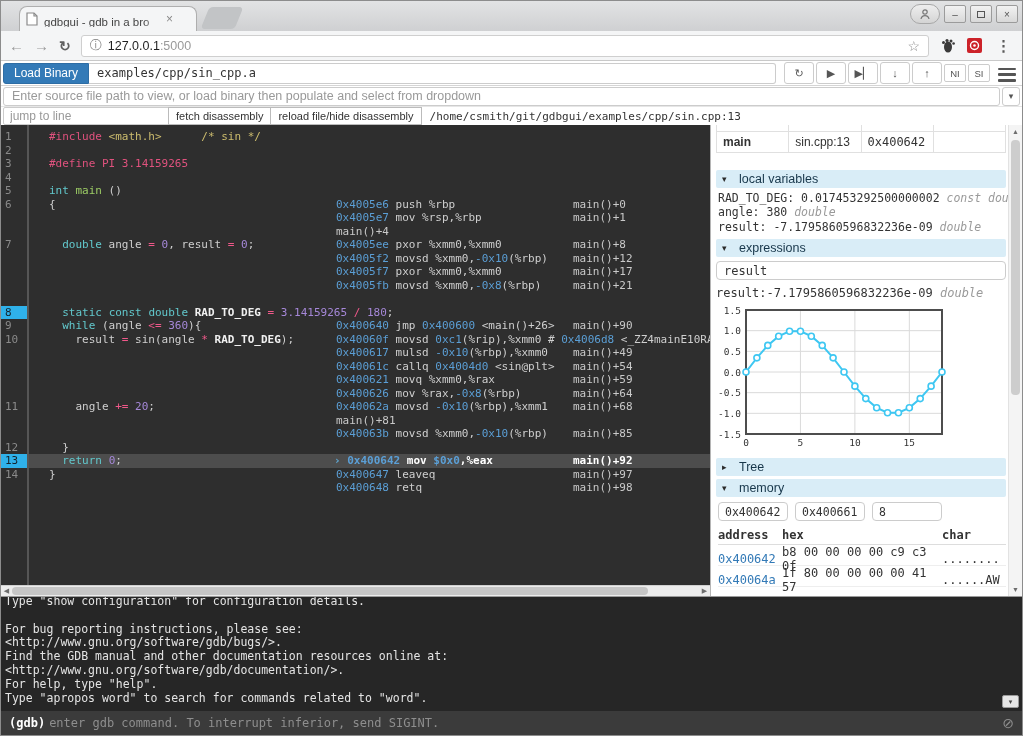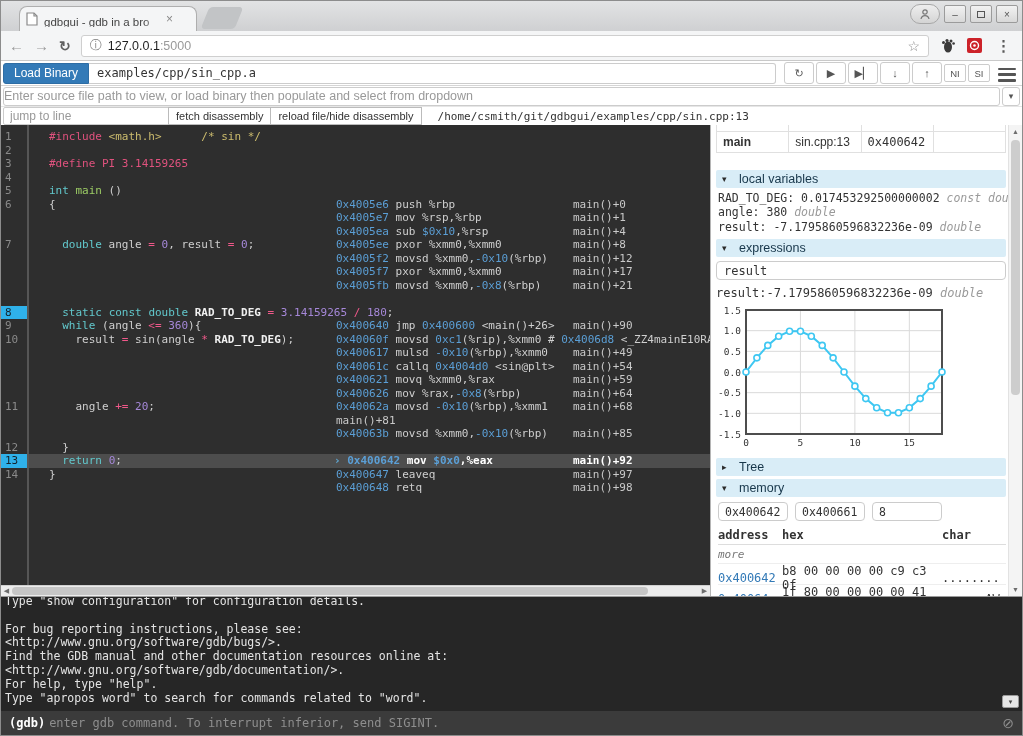--- a/index.html
+++ b/index.html
@@ -35,28 +35,28 @@
   .gg-toolbar { height:25px; background:#fff; border-bottom:1px solid #d5d5d5; flex:none; display:flex; align-items:center; padding:1px 2px; }
   .load-btn { height:21px; background:#337ab7; border:1px solid #2e6da4; color:#fff; font-size:12px; padding:0 10px; border-radius:3px 0 0 3px; display:flex; align-items:center; flex:none; }
   .bin-input { flex:1; height:21px; border:1px solid #ccc; border-left:none; border-radius:0 3px 3px 0; font-family:"DejaVu Sans Mono", monospace; font-size:12px; color:#333; padding:0 8px; margin-right:8px; }
   .ctl-group { display:flex; align-items:flex-start; gap:2px; flex:none; }
   .ctl-btn { width:30px; height:22px; border:1px solid #ccc; background:#fff; border-radius:3px; color:#555; font-size:11px; display:flex; align-items:center; justify-content:center; }
   .mini-btn { width:22px; height:18px; border:1px solid #ccc; background:#fff; border-radius:2px; color:#555; font-size:9.5px; display:flex; align-items:center; justify-content:center; }
   .burger { width:18px; height:14px; margin:3px 4px 0 8px; display:flex; flex-direction:column; justify-content:space-between; }
   .burger i { display:block; height:2.5px; background:#555; border-radius:1px; }
 
   .gg-sourcebar { height:21px; background:#fff; flex:none; display:flex; align-items:center; padding:0 2px; gap:2px; border-bottom:1px solid #e6e6e6; }
-  .src-input { flex:1; height:19px; border:1px solid #ccc; border-radius:3px; font-size:12.5px; padding:0 0; color:#333; }
+  .src-input { flex:1; height:19px; border:1px solid #ccc; border-radius:3px; font-size:12.5px; padding:0 8px; color:#333; }
   .src-input::placeholder, .jump-input::placeholder { color:#999; }
   .dd-btn { width:18px; height:19px; border:1px solid #ccc; border-radius:3px; background:#fff; color:#555; font-size:9px; display:flex; align-items:center; justify-content:center; }
 
   .gg-controlsbar { height:18px; background:#fff; flex:none; display:flex; align-items:stretch; padding:0 2px; }
   .jump-input { width:166px; border:1px solid #ccc; border-radius:2px 0 0 2px; font-size:12px; padding:0 6px; color:#333; }
   .sm-btn { border:1px solid #bbb; background:#fff; font-size:11px; color:#333; padding:0 7px; margin-left:-1px; display:flex; align-items:center; }
-  .cur-file { font-family:"DejaVu Sans Mono", monospace; font-size:11px; color:#333; margin-left:16px; align-self:center; }
+  .cur-file { font-family:"DejaVu Sans Mono", monospace; font-size:11px; color:#333; margin-left:8px; align-self:center; }
 
   
   .main { height:471px; flex:none; display:flex; }
   .code-panel { width:710px; flex:none; background:#2e2e2e; position:relative; overflow:hidden; border-right:1px solid #b5b5b5; }
   .gutterline { position:absolute; left:26px; top:0; bottom:11px; width:2px; background:#565656; }
   .code-rows { position:relative; padding-top:5px; }
   .crow { display:flex; height:13.5px; line-height:13.5px; font-family:"DejaVu Sans Mono", monospace; font-size:11px; white-space:pre; overflow:hidden; }
   .crow.cur { background:#4d4d4d; }
   .gut { width:28px; flex:none; color:#8a8a8a; padding-left:4px; }
   .gut.bp { background:#2fb1ea; color:#15232c; }
@@ -209,21 +209,21 @@
 
     <div class="code-panel">
       <div class="code-rows">
           <div class="crow"><span class="gut">1</span><span class="srcc"><span class="tk-m">#include</span><span class="tk-p"> </span><span class="tk-c">&lt;math.h&gt;</span><span class="tk-p">      </span><span class="tk-c">/* sin */</span></span><span class="dis"></span><span class="off"></span></div>
           <div class="crow"><span class="gut">2</span><span class="srcc"></span><span class="dis"></span><span class="off"></span></div>
           <div class="crow"><span class="gut">3</span><span class="srcc"><span class="tk-m">#define PI 3.14159265</span></span><span class="dis"></span><span class="off"></span></div>
           <div class="crow"><span class="gut">4</span><span class="srcc"></span><span class="dis"></span><span class="off"></span></div>
           <div class="crow"><span class="gut">5</span><span class="srcc"><span class="tk-k">int</span><span class="tk-p"> </span><span class="tk-f">main</span><span class="tk-p"> ()</span></span><span class="dis"></span><span class="off"></span></div>
           <div class="crow"><span class="gut">6</span><span class="srcc"><span class="tk-p">{</span></span><span class="dis"><span class="tk-b">0x4005e6 </span><span class="tk-p">push %rbp</span></span><span class="off">main()+0</span></div>
           <div class="crow"><span class="gut"></span><span class="srcc"></span><span class="dis"><span class="tk-b">0x4005e7 </span><span class="tk-p">mov %rsp,%rbp</span></span><span class="off">main()+1</span></div>
-          <div class="crow"><span class="gut"></span><span class="srcc"></span><span class="dis"><span class="tk-b">0x4005ea </span><span class="tk-p">sub </span><span class="tk-b">$0x10</span><span class="tk-p">,%rsp</span></span><span class="off">main()+4</span></div>
+          <div class="crow"><span class="gut"></span><span class="srcc"></span><span class="off">main()+4</span></div>
           <div class="crow"><span class="gut">7</span><span class="srcc"><span class="tk-p">  </span><span class="tk-k">double</span><span class="tk-p"> angle </span><span class="tk-o">=</span><span class="tk-p"> </span><span class="tk-u">0</span><span class="tk-p">, result </span><span class="tk-o">=</span><span class="tk-p"> </span><span class="tk-u">0</span><span class="tk-p">;</span></span><span class="dis"><span class="tk-b">0x4005ee </span><span class="tk-p">pxor %xmm0,%xmm0</span></span><span class="off">main()+8</span></div>
           <div class="crow"><span class="gut"></span><span class="srcc"></span><span class="dis"><span class="tk-b">0x4005f2 </span><span class="tk-p">movsd %xmm0,</span><span class="tk-b">-0x10</span><span class="tk-p">(%rbp)</span></span><span class="off">main()+12</span></div>
           <div class="crow"><span class="gut"></span><span class="srcc"></span><span class="dis"><span class="tk-b">0x4005f7 </span><span class="tk-p">pxor %xmm0,%xmm0</span></span><span class="off">main()+17</span></div>
           <div class="crow"><span class="gut"></span><span class="srcc"></span><span class="dis"><span class="tk-b">0x4005fb </span><span class="tk-p">movsd %xmm0,</span><span class="tk-b">-0x8</span><span class="tk-p">(%rbp)</span></span><span class="off">main()+21</span></div>
           <div class="crow"><span class="gut"></span><span class="srcc"></span><span class="dis"></span><span class="off"></span></div>
           <div class="crow"><span class="gut bp">8</span><span class="srcc"><span class="tk-p">  </span><span class="tk-k">static</span><span class="tk-p"> </span><span class="tk-k">const</span><span class="tk-p"> </span><span class="tk-k">double</span><span class="tk-p"> </span><span class="tk-w">RAD_TO_DEG</span><span class="tk-p"> </span><span class="tk-o">=</span><span class="tk-p"> </span><span class="tk-u">3.14159265</span><span class="tk-p"> </span><span class="tk-o">/</span><span class="tk-p"> </span><span class="tk-u">180</span><span class="tk-p">;</span></span><span class="dis"></span><span class="off"></span></div>
           <div class="crow"><span class="gut">9</span><span class="srcc"><span class="tk-p">  </span><span class="tk-k">while</span><span class="tk-p"> (angle </span><span class="tk-o">&lt;=</span><span class="tk-p"> </span><span class="tk-u">360</span><span class="tk-p">){</span></span><span class="dis"><span class="tk-b">0x400640 </span><span class="tk-p">jmp </span><span class="tk-b">0x400600</span><span class="tk-p"> &lt;main()+26&gt;</span></span><span class="off">main()+90</span></div>
           <div class="crow"><span class="gut">10</span><span class="srcc"><span class="tk-p">    result </span><span class="tk-o">=</span><span class="tk-p"> sin(angle </span><span class="tk-o">*</span><span class="tk-p"> </span><span class="tk-w">RAD_TO_DEG</span><span class="tk-p">);</span></span><span class="dis"><span class="tk-b">0x40060f </span><span class="tk-p">movsd </span><span class="tk-b">0xc1</span><span class="tk-p">(%rip),%xmm0 # </span><span class="tk-b">0x4006d8</span><span class="tk-p"> &lt;_ZZ4mainE10RAD_TO_DEG&gt;</span></span></div>
           <div class="crow"><span class="gut"></span><span class="srcc"></span><span class="dis"><span class="tk-b">0x400617 </span><span class="tk-p">mulsd </span><span class="tk-b">-0x10</span><span class="tk-p">(%rbp),%xmm0</span></span><span class="off">main()+49</span></div>
           <div class="crow"><span class="gut"></span><span class="srcc"></span><span class="dis"><span class="tk-b">0x40061c </span><span class="tk-p">callq </span><span class="tk-b">0x4004d0</span><span class="tk-p"> &lt;sin@plt&gt;</span></span><span class="off">main()+54</span></div>
@@ -342,21 +342,20 @@
         <input value="0x400642" style="">
         <input value="0x400661" style="">
         <input value="8" style="">
       </div>
       <div class="mem-table">
         <div class="mem-hrow">
           <span>address</span>
           <span>hex</span>
           <span>char</span>
         </div>
-        <div class="mem-more">more</div>
         <div>
             <div class="mem-row">
               <span class="mem-addr">0x400642</span>
               <span>b8 00 00 00 00 c9 c3 0f</span>
               <span>........</span>
             </div>
             <div class="mem-row">
               <span class="mem-addr">0x40064a</span>
               <span>1f 80 00 00 00 00 41 57</span>
               <span>......AW</span>

